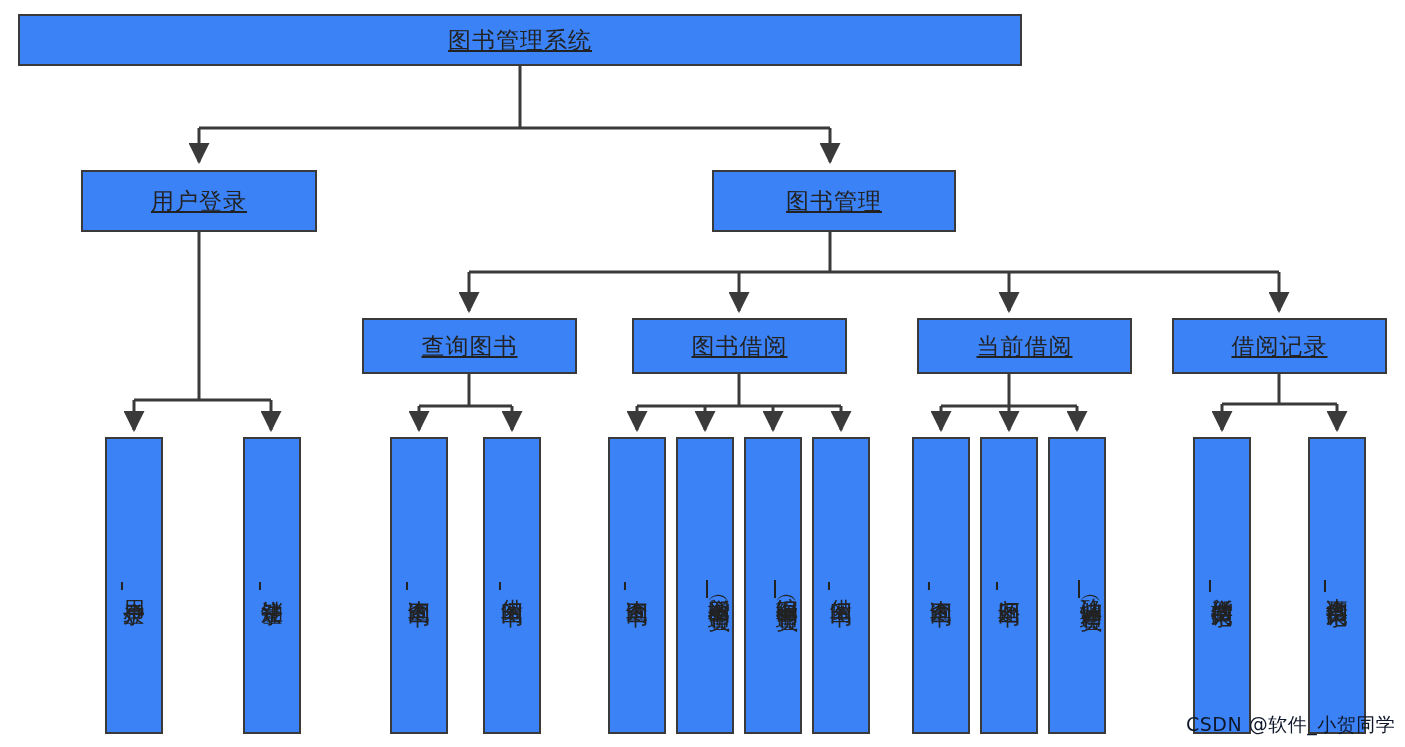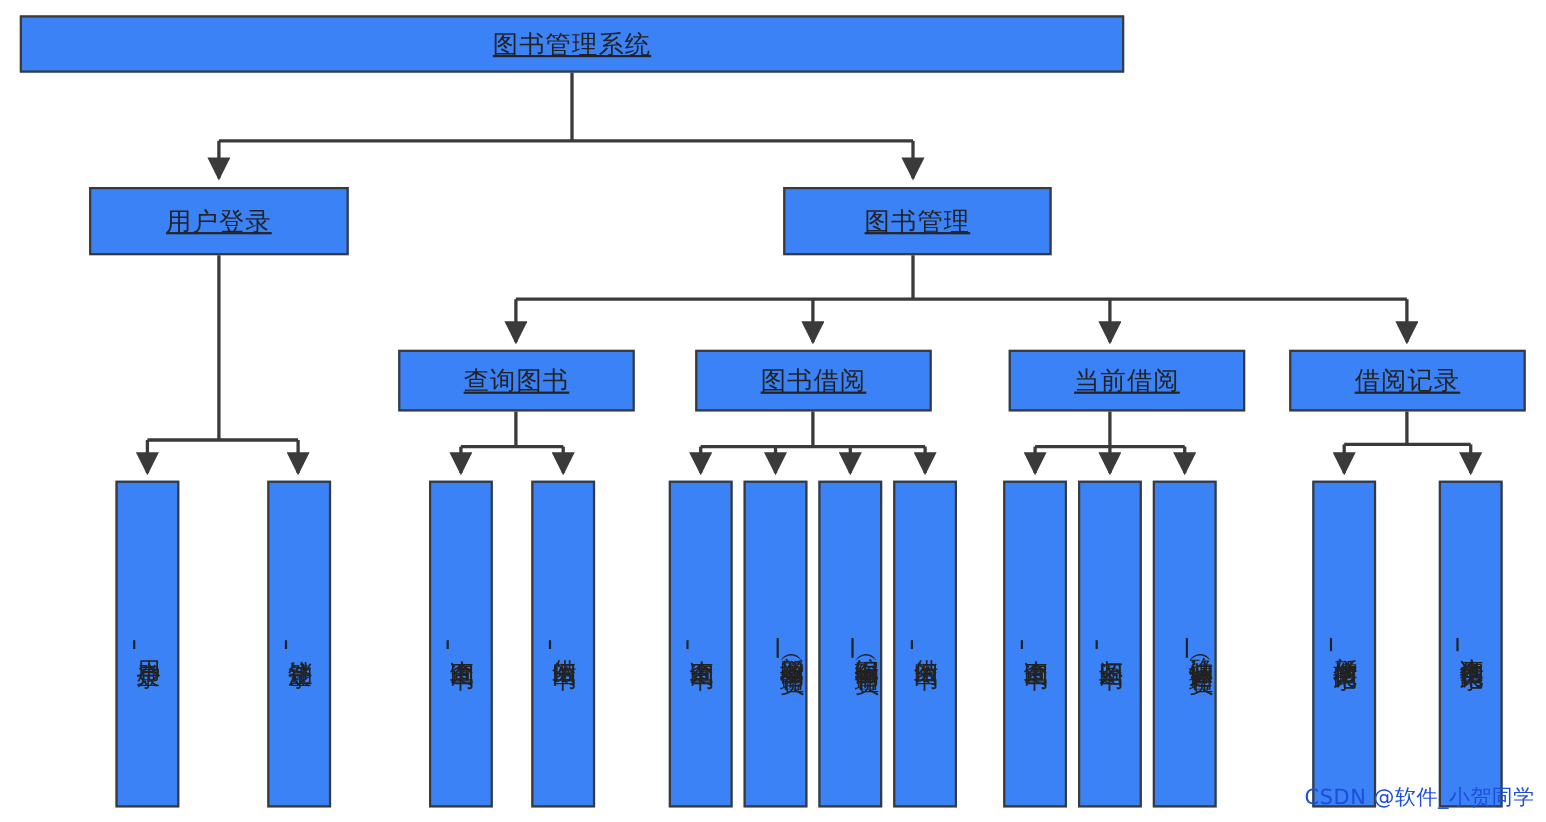--- a/index.html
+++ b/index.html
@@ -55,21 +55,21 @@
   }
   .node.vert.tall {
     align-items: center;
     padding-top: 0;
   }
   .watermark {
     position: absolute;
     left: 1186px;
     top: 712px;
     font-size: 19px;
-    color: #1d4ed8;
+    color: #0f172a;
     z-index: 5;
     white-space: nowrap;
     letter-spacing: 0.5px;
   }
 </style>
 </head>
 <body>
 
 <div id="canvas">
 

